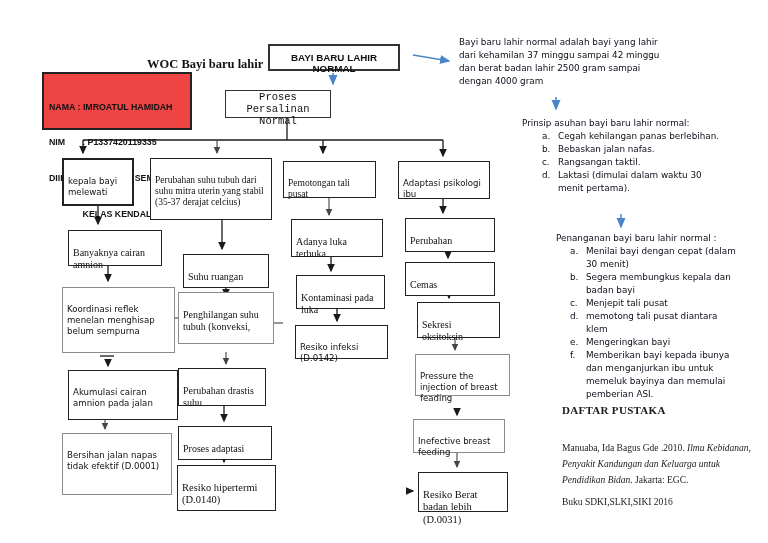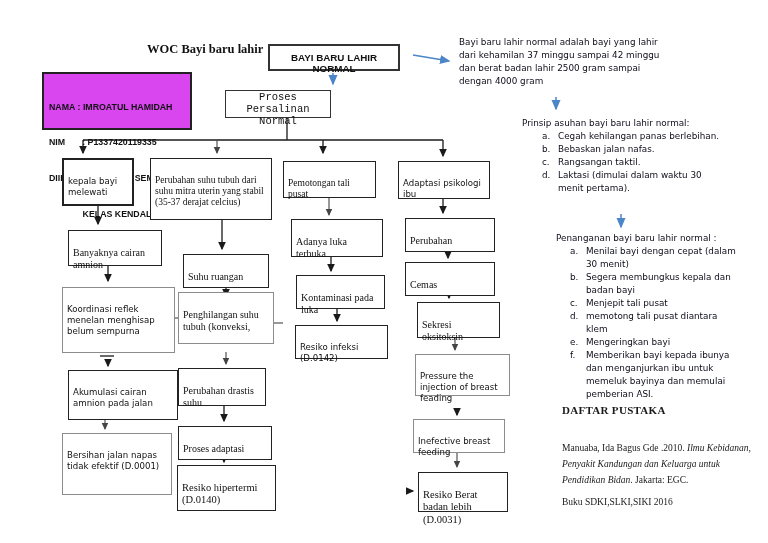--- a/index.html
+++ b/index.html
@@ -26,21 +26,21 @@
   .main-box{
     border:2px solid #333;background:#fff;text-align:center;
     font-family:"Liberation Sans",sans-serif;font-weight:bold;font-size:9.8px;
     padding-top:6px;
   }
   .proc-box{
     border:1.6px solid #333;background:#fff;text-align:center;
     font-family:Liberation Mono, monospace;font-size:10.5px;padding-top:0;
   }
   .id-box{
-    border:2px solid #222;background:#d946ef;
+    border:2px solid #222;background:#ef4444;
     font-family:"Liberation Sans",sans-serif;font-weight:bold;font-size:8.8px;
     line-height:1.35;padding:4px 5px;white-space:pre;
   }
   .id-box .c{text-align:center;}
   .rp{font-family:"DejaVu Sans",sans-serif;font-size:8.8px;line-height:13px;color:#0d0d1a;}
   .li{display:flex;}
   .li .m{flex:none;width:16px;}
   .refs{font-family:"Liberation Serif",serif;color:#1a1a1a;}
   .refs .rt{font-weight:bold;font-size:11px;letter-spacing:.3px;}
   .refs .cit{font-size:9.5px;line-height:16px;margin-top:24px;width:196px;}
@@ -116,21 +116,21 @@
       <line class="st-black" x1="443" y1="199" x2="443" y2="213" marker-end="url(#mkB)"></line>
       <line class="st-black" x1="448" y1="246" x2="448" y2="258" marker-end="url(#mkB)"></line>
       <line class="st-black" x1="449" y1="286" x2="449" y2="298" marker-end="url(#mkB)"></line>
       <line class="st-thin" x1="455" y1="338" x2="455" y2="350" marker-end="url(#mkG)"></line>
       <line class="st-black" x1="457" y1="409" x2="457" y2="415" marker-end="url(#mkB)"></line>
       <line class="st-thin" x1="457" y1="453" x2="457" y2="467" marker-end="url(#mkG)"></line>
       <line class="st-black" x1="406" y1="491" x2="413" y2="491" marker-end="url(#mkB)"></line>
     </g>
   </svg>
 
-  <div class="abs woc-title" style="left:147px;top:42px">WOC Bayi baru lahir</div>
+  <div class="abs woc-title" style="left:147px;top:57px">WOC Bayi baru lahir</div>
 
   <div class="abs main-box" style="left:268px;top:44px;width:132px;height:27px">BAYI BARU LAHIR NORMAL</div>
 
   <div class="abs proc-box" style="left:225px;top:90px;width:106px;height:28px">Proses Persalinan Normal</div>
 
   <div class="abs id-box" style="left:42px;top:72px;width:150px;height:58px">
     <div>NAMA : IMROATUL HAMIDAH</div>
     <div>NIM       : P1337420119335</div>
     <div class="c">DIII KEPERAWATAN SEMARANG</div>
     <div class="c">KELAS KENDAL</div>

